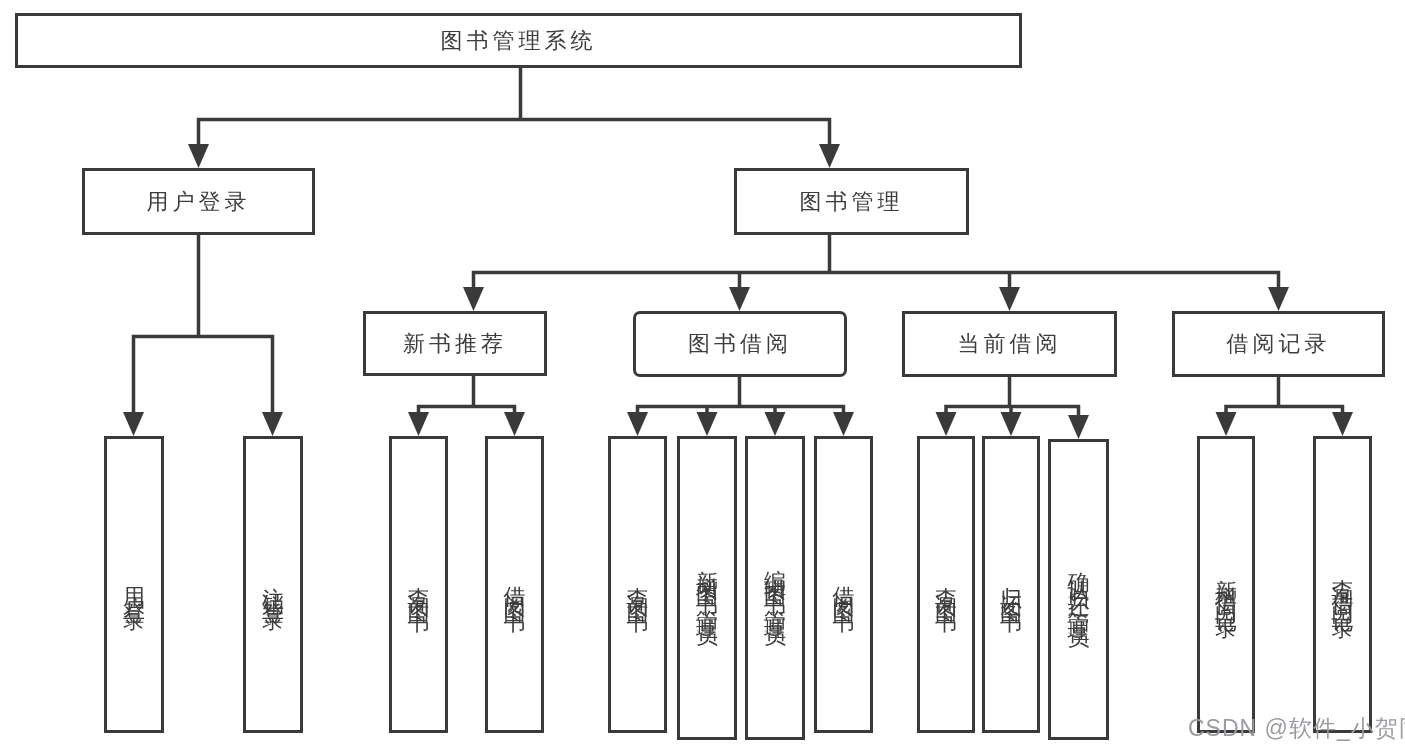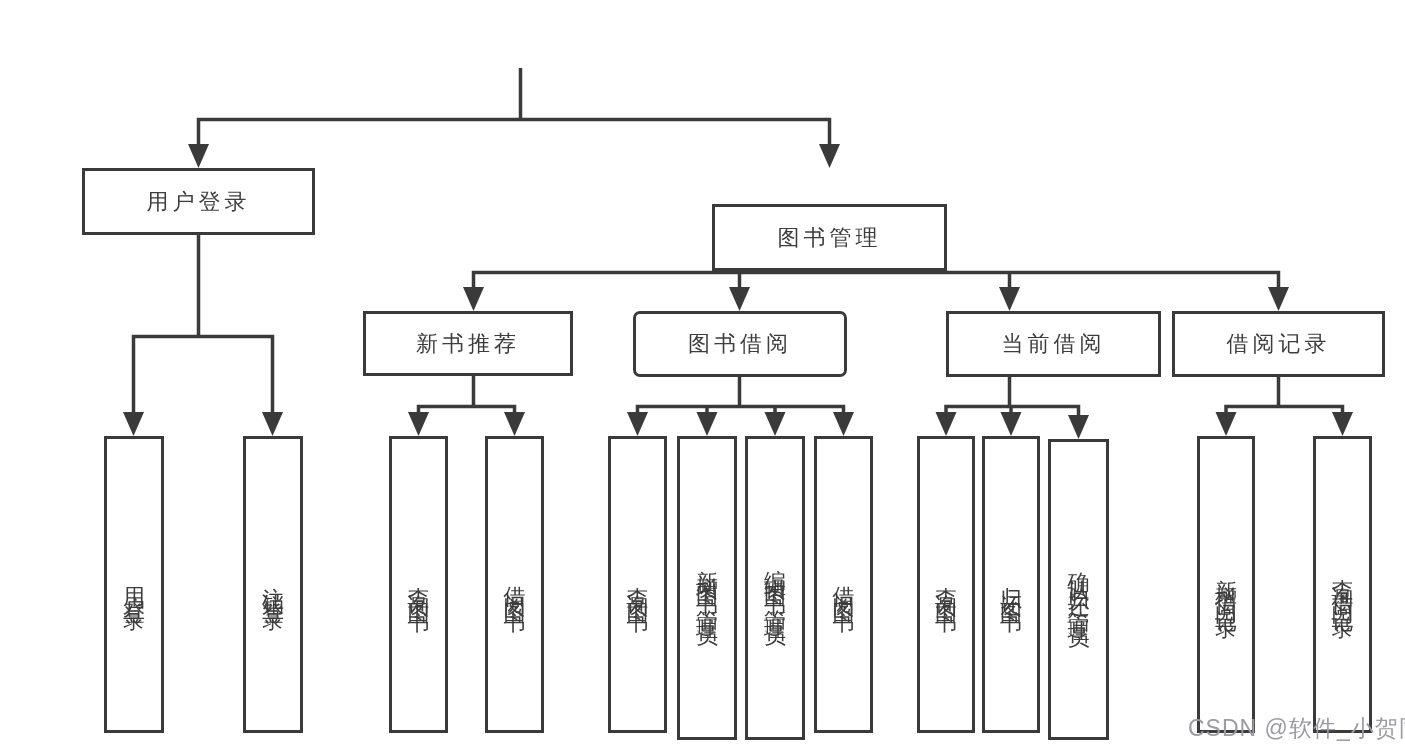--- a/index.html
+++ b/index.html
@@ -77,27 +77,28 @@
       <polygon points="1068,415 1089,415 1078.5,439"></polygon>
     </g>
     <g>
       <path d="M1278.5 377 V408"></path>
       <path d="M1226 414 V406.5 H1342.5 V414"></path>
       <polygon points="1215.5,412 1236.5,412 1226,436"></polygon>
       <polygon points="1332,412 1353,412 1342.5,436"></polygon>
     </g>
   </svg>
 
+  <div class="box" style="left:15px;top:13px;width:1007px;height:55px;">图书管理系统</div>
 
   <div class="box" style="left:82px;top:168px;width:233px;height:67px;">用户登录</div>
-  <div class="box" style="left:712px;top:168px;width:235px;height:67px;margin-top:36px;">图书管理</div>
+  <div class="box" style="left:734px;top:168px;width:235px;height:67px;">图书管理</div>
 
-  <div class="box" style="left:363px;top:311px;width:210px;height:65px;">新书推荐</div>
+  <div class="box" style="left:363px;top:311px;width:184px;height:65px;">新书推荐</div>
   <div class="box" style="left:633px;top:311px;width:214px;height:66px;border-radius:7px;">图书借阅</div>
-  <div class="box" style="left:902px;top:311px;width:215px;height:66px;margin-left:44px;">当前借阅</div>
+  <div class="box" style="left:902px;top:311px;width:215px;height:66px;">当前借阅</div>
   <div class="box" style="left:1172px;top:311px;width:213px;height:66px;">借阅记录</div>
 
   <div class="box vbox" style="left:104px;top:436px;width:60px;height:297px;">用户登录</div>
   <div class="box vbox" style="left:243px;top:436px;width:60px;height:297px;">注销登录</div>
 
   <div class="box vbox" style="left:389px;top:436px;width:59px;height:297px;">查询图书</div>
   <div class="box vbox" style="left:485px;top:436px;width:59px;height:297px;">借阅图书</div>
 
   <div class="box vbox" style="left:608px;top:436px;width:59px;height:297px;">查询图书</div>
   <div class="box vbox" style="left:677px;top:436px;width:60px;height:304px;">新增图书（管理员）</div>

